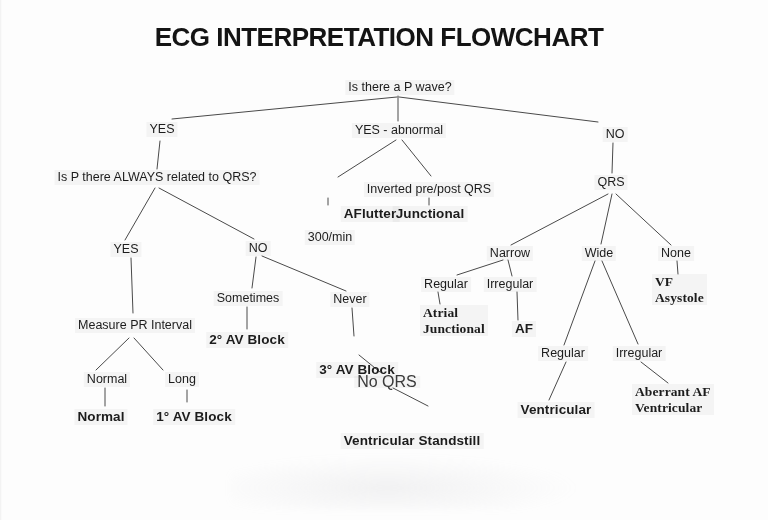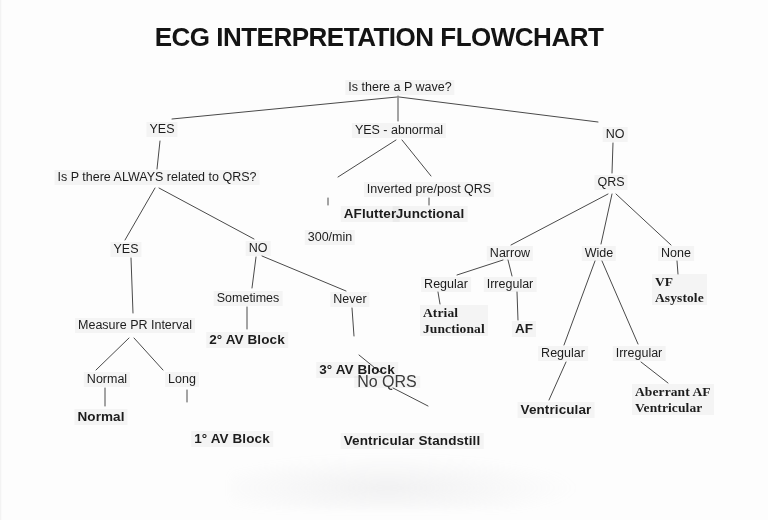--- a/index.html
+++ b/index.html
@@ -117,20 +117,20 @@
       <div class="node left bold" style="left: 652px; top: 274px;">VF
 Asystole</div>
       <div class="node center plain" style="left: 563px; top: 346px;">Regular</div>
       <div class="node center plain" style="left: 639px; top: 346px;">Irregular</div>
       <div class="node center bold" style="left: 247px; top: 332px;">2° AV Block</div>
       <div class="node center bold" style="left: 357px; top: 339px; margin-top: 23px;">3° AV Block</div>
       <div class="node center small" style="left: 387px; top: 376px;">No QRS</div>
       <div class="node center plain" style="left: 107px; top: 372px;">Normal</div>
       <div class="node center plain" style="left: 182px; top: 372px;">Long</div>
       <div class="node center bold" style="left: 101px; top: 409px;">Normal</div>
-      <div class="node center bold" style="left: 194px; top: 431px; margin-left: 38px;">1° AV Block</div>
+      <div class="node center bold" style="left: 194px; top: 409px;">1° AV Block</div>
       <div class="node center bold" style="left: 412px; top: 433px;">Ventricular Standstill</div>
       <div class="node center bold" style="left: 556px; top: 402px;">Ventricular</div>
       <div class="node left bold" style="left: 632px; top: 384px;">Aberrant AF
 Ventricular</div>
     </div>
   <div class="watermark"></div>
 </div>
 
 </body></html>

